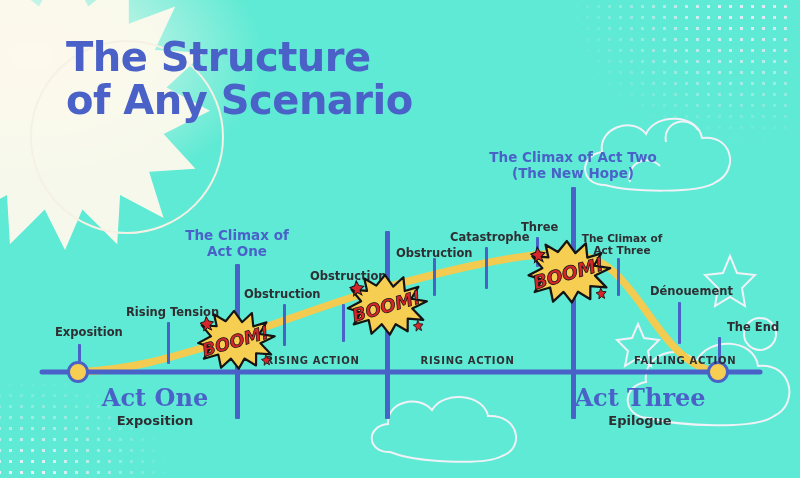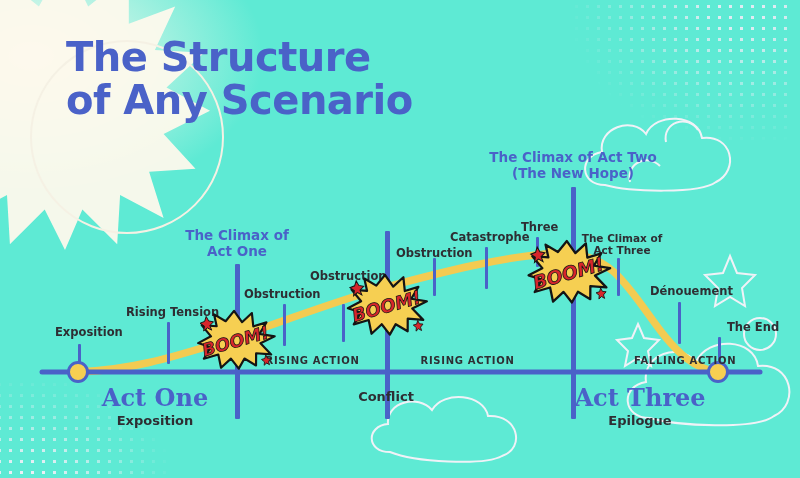--- a/index.html
+++ b/index.html
@@ -279,21 +279,20 @@
 
     <div class="lbl lbl-phase" style="left:265px; top:355px; width:95px; text-align:center;">RISING ACTION</div>
     <div class="lbl lbl-phase" style="left:420px; top:355px; width:95px; text-align:center;">RISING ACTION</div>
     <div class="lbl lbl-phase" style="left:596px; top:355px; width:84px; text-align:center;margin-left:38px;">FALLING ACTION</div>
 
     <div class="act" style="left:75px; top:386px; width:160px;">
       <div class="act-name">Act One</div>
       <div class="act-sub">Exposition</div>
     </div>
     <div class="act" style="left:306px; top:386px; width:160px;">
-      <div class="act-sub">Conflict</div>
     </div>
     <div class="act" style="left:560px; top:386px; width:160px;">
       <div class="act-name">Act Three</div>
       <div class="act-sub">Epilogue</div>
     </div>
 
     <div class="boom" style="left:196px; top:308px; width:82px; height:62px;">
       <svg viewBox="0 0 120 92" width="82" height="62">
         <g transform="rotate(-6 60 46)">
           <path d="M60 4 L70 22 L86 10 L86 30 L106 26 L94 42 L116 48 L94 56 L108 74

